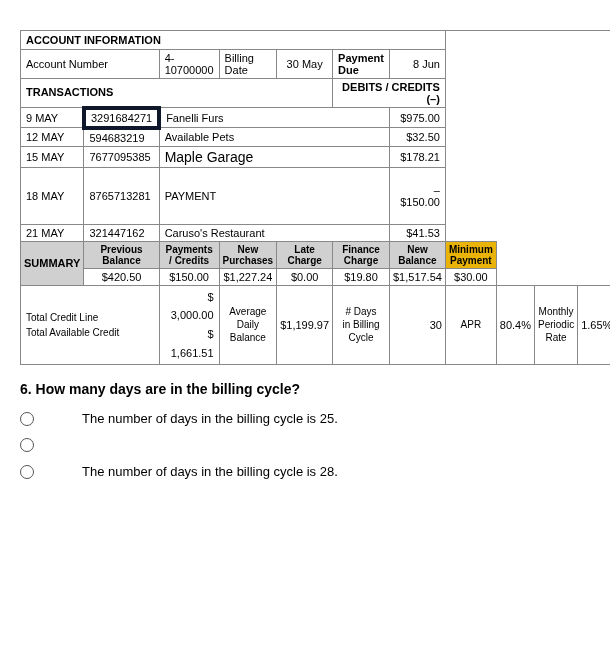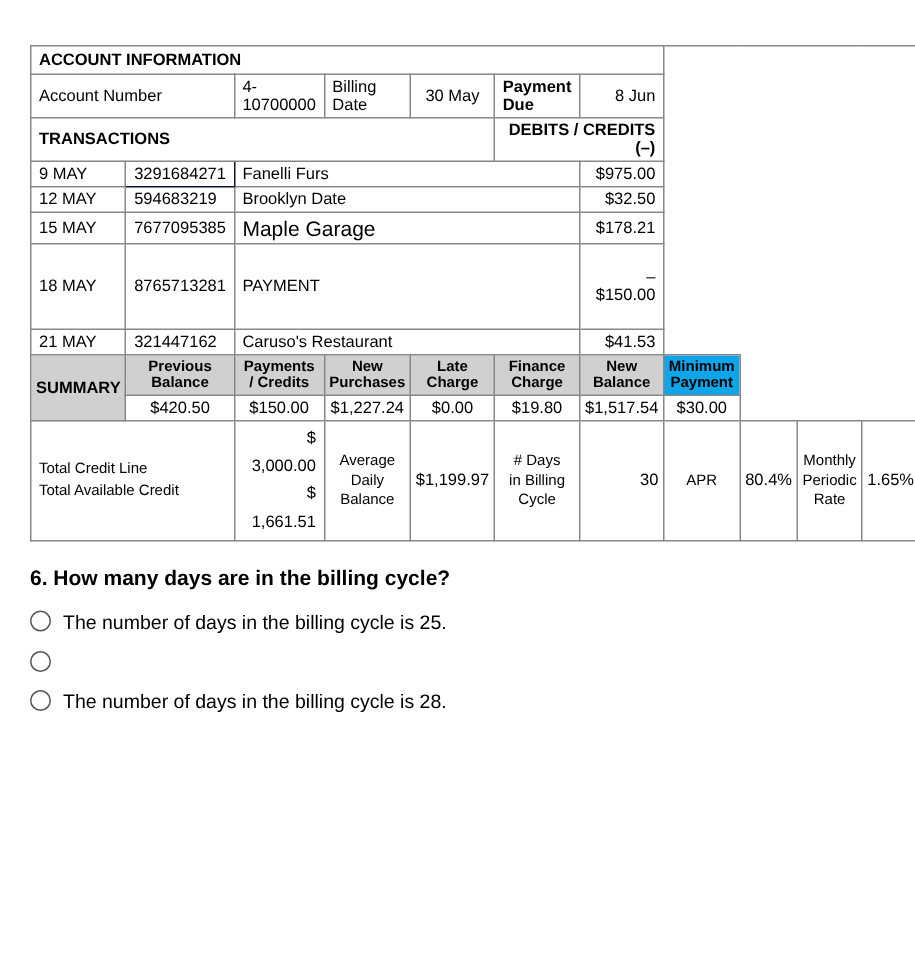--- a/index.html
+++ b/index.html
@@ -33,20 +33,21 @@
     .question {
       font-size: 14px;
       font-weight: bold;
       margin-bottom: 14px;
     }
     .option {
       display: flex;
       align-items: center;
       margin-bottom: 12px;
       font-size: 13px;
+      gap: 40px;
     }
     .radio-circle {
       width: 14px;
       height: 14px;
       border-radius: 50%;
       border: 1.5px solid #555;
       margin-right: 8px;
       flex-shrink: 0;
       background: #fff;
     }
@@ -73,28 +74,28 @@
 
   <tr>
     <td colspan="5" style="border:1px solid #888; padding:2px 5px; font-weight:bold;">TRANSACTIONS</td>
     <td colspan="2" style="border:1px solid #888; padding:2px 5px; text-align:right; font-weight:bold;">DEBITS / CREDITS (–)</td>
   </tr>
 
   </tbody>
     <tbody id="transactions-body">
       <tr>
       <td style="border:1px solid #888; padding:2px 5px; width:48px; font-size:11px;">9 MAY</td>
-      <td style="border:1px solid #0f172a; padding:2px 5px; width:80px; font-size:11px;margin-left:24px;">3291684271</td>
+      <td style="border:4px solid #0f172a; padding:2px 5px; width:80px; font-size:11px;margin-left:24px;">3291684271</td>
       <td colspan="4" style="border:1px solid #888; padding:2px 5px; font-size:11px;">Fanelli Furs</td>
       <td style="border:1px solid #888; padding:2px 5px; text-align:right; font-size:11px;">$975.00</td>
     </tr>
       <tr>
       <td style="border:1px solid #888; padding:2px 5px; width:48px; font-size:11px;">12 MAY</td>
       <td style="border:1px solid #888; padding:2px 5px; width:80px; font-size:11px;margin-left:44px;">594683219</td>
-      <td colspan="4" style="border:1px solid #888; padding:2px 5px; font-size:11px;">Brooklyn Date</td>
+      <td colspan="4" style="border:1px solid #888; padding:2px 5px; font-size:11px;">Available Pets</td>
       <td style="border:1px solid #888; padding:2px 5px; text-align:right; font-size:11px;">$32.50</td>
     </tr>
       <tr>
       <td style="border:1px solid #888; padding:2px 5px; width:48px; font-size:11px;">15 MAY</td>
       <td style="border:1px solid #888; padding:2px 5px; width:80px; font-size:11px;">7677095385</td>
       <td colspan="4" style="border:1px solid #888; padding:2px 5px; font-size:14px;">Maple Garage</td>
       <td style="border:1px solid #888; padding:2px 5px; text-align:right; font-size:11px;">$178.21</td>
     </tr>
       <tr>
       <td style="border:1px solid #888; padding:2px 5px; width:48px; font-size:11px;">18 MAY</td>
@@ -112,21 +113,21 @@
 
   <tbody>
       <tr>
     <td rowspan="2" style="border:1px solid #888; padding:2px 3px; font-weight:bold; vertical-align:middle; text-align:center; background:#d0d0d0; width:52px;">SUMMARY</td>
     <td style="border:1px solid #888; padding:2px 3px; text-align:center; font-size:10px; background:#d0d0d0; font-weight:bold;">Previous<br>Balance</td>
     <td style="border:1px solid #888; padding:2px 3px; text-align:center; font-size:10px; background:#d0d0d0; font-weight:bold;">Payments<br>/ Credits</td>
     <td style="border:1px solid #888; padding:2px 3px; text-align:center; font-size:10px; background:#d0d0d0; font-weight:bold;">New<br>Purchases</td>
     <td style="border:1px solid #888; padding:2px 3px; text-align:center; font-size:10px; background:#d0d0d0; font-weight:bold;">Late<br>Charge</td>
     <td style="border:1px solid #888; padding:2px 3px; text-align:center; font-size:10px; background:#d0d0d0; font-weight:bold;">Finance<br>Charge</td>
     <td style="border:1px solid #888; padding:2px 3px; text-align:center; font-size:10px; background:#d0d0d0; font-weight:bold;">New<br>Balance</td>
-    <td style="border:1px solid #888; padding:2px 3px; text-align:center; font-size:10px; background:#0ea5e9; font-weight:bold;">Minimum<br>Payment</td>
+    <td style="border:1px solid #888; padding:2px 3px; text-align:center; font-size:10px; background:#eab308; font-weight:bold;">Minimum<br>Payment</td>
   </tr>
   <tr>
     <td style="border:1px solid #888; padding:2px 3px; text-align:center;">$420.50</td>
     <td style="border:1px solid #888; padding:2px 3px; text-align:center;">$150.00</td>
     <td style="border:1px solid #888; padding:2px 3px; text-align:center;">$1,227.24</td>
     <td style="border:1px solid #888; padding:2px 3px; text-align:center;">$0.00</td>
     <td style="border:1px solid #888; padding:2px 3px; text-align:center;">$19.80</td>
     <td style="border:1px solid #888; padding:2px 3px; text-align:center;">$1,517.54</td>
     <td style="border:1px solid #888; padding:2px 3px; text-align:center;">$30.00</td>
   </tr>

